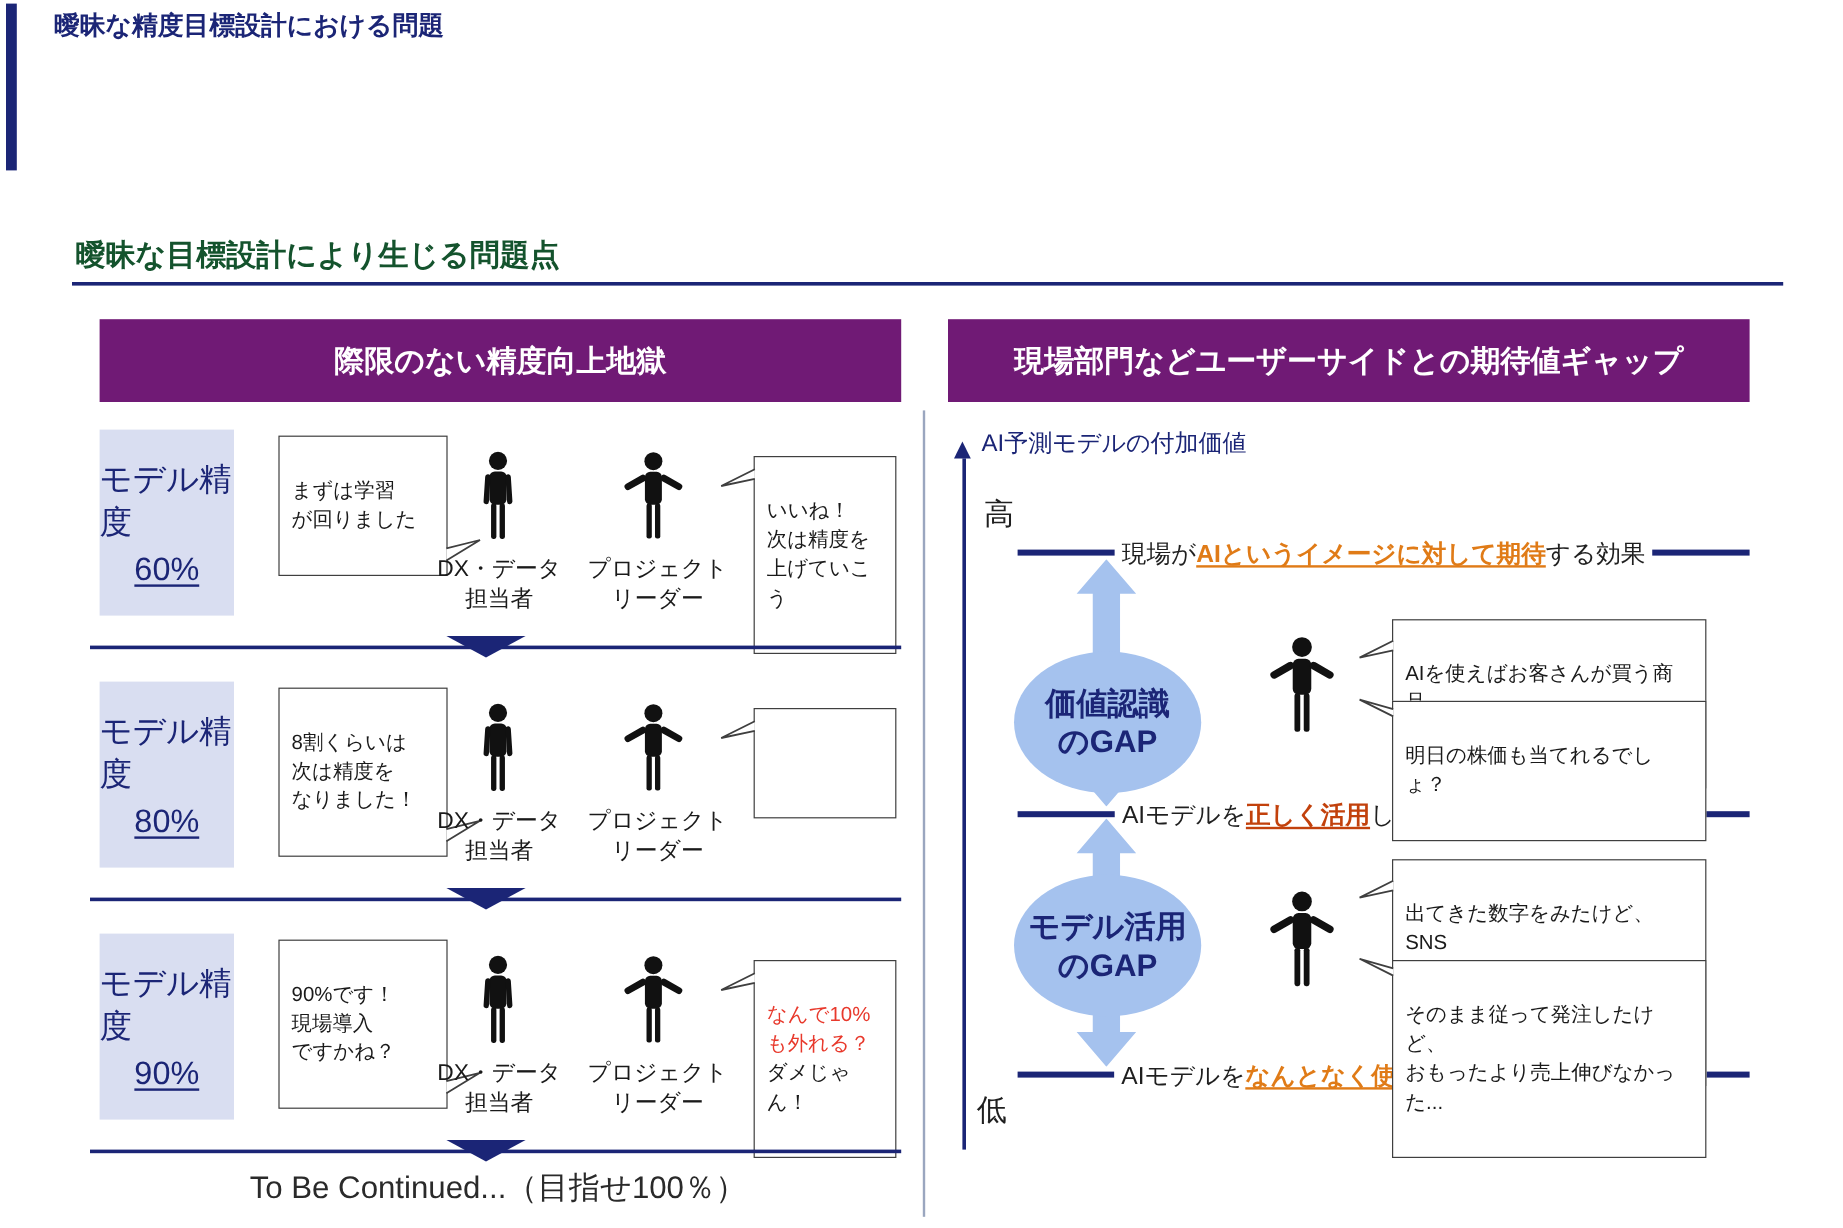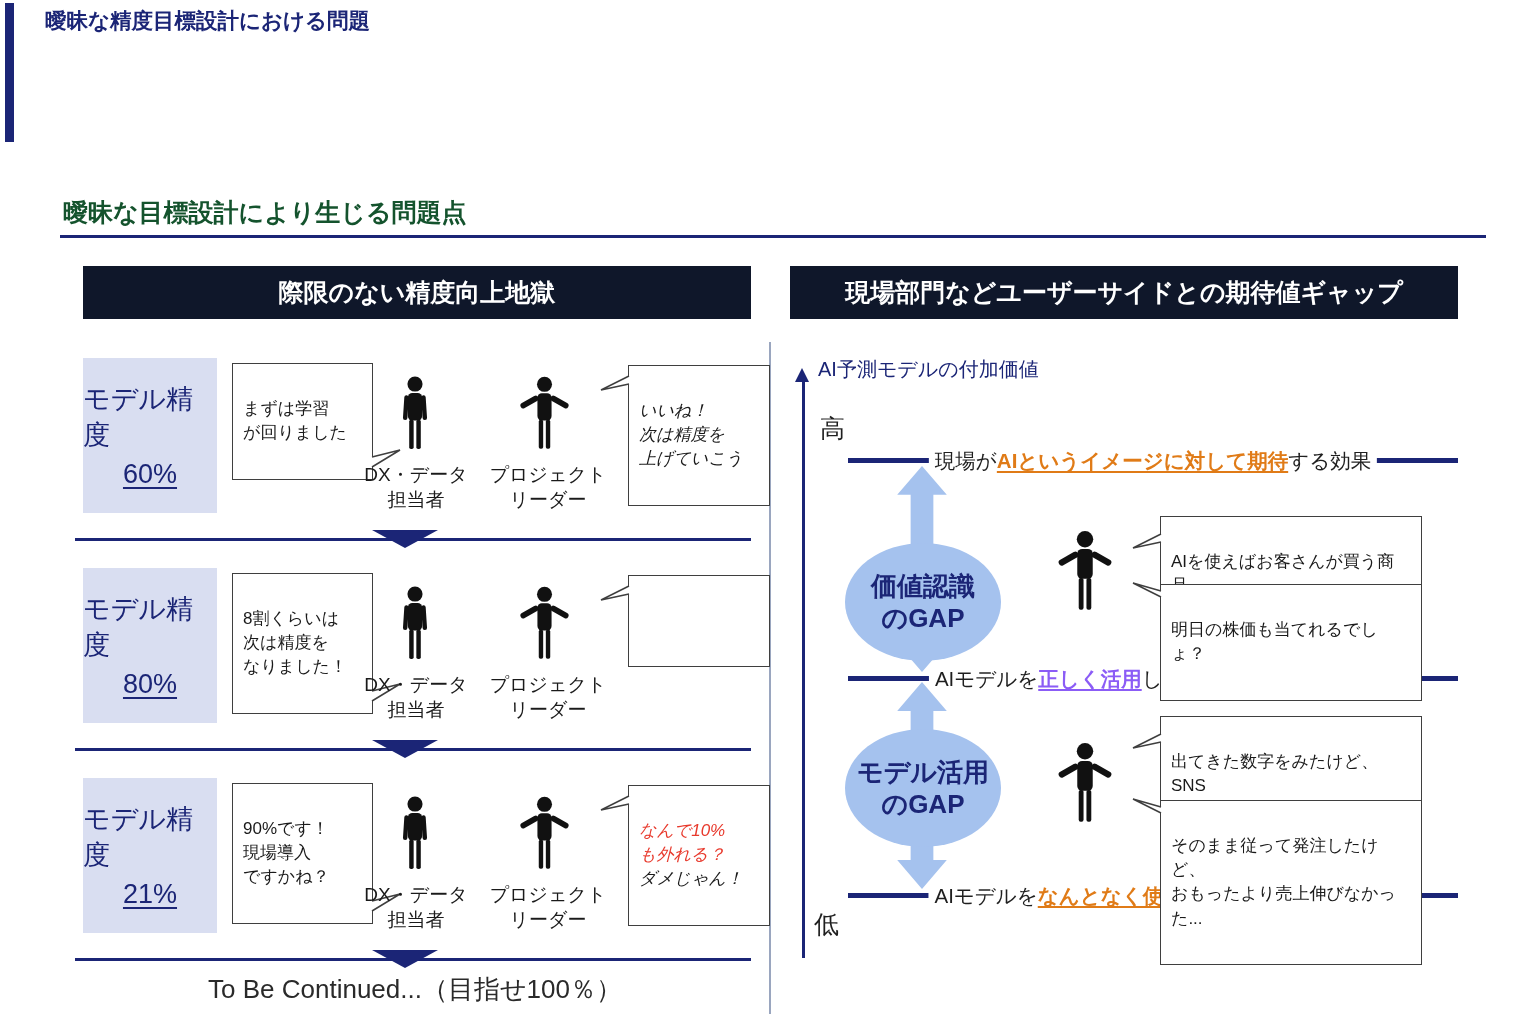--- a/index.html
+++ b/index.html
@@ -8,34 +8,34 @@
     font-family:"Liberation Sans","DejaVu Sans",sans-serif;color:#1f1f1f;
   }
   .abs{position:absolute;}
   
   .kicker-bar{left:5px;top:3px;width:9px;height:139px;background:#1b2576;}
   .kicker{left:25px;top:6px;font-size:21.5px;font-weight:700;color:#1b2576;margin-left:20px;}
   .title{left:25px;top:46px;font-size:33px;font-weight:700;color:#1b2576;line-height:1.55;}
   .section-title{left:63px;top:196px;font-size:25px;font-weight:700;color:#14532d;}
   .section-underline{left:60px;top:235px;width:1426px;height:3px;background:#1b2576;}
   
-  .panel-header{top:266px;width:668px;height:53px;background:#0f172a;color:#fff;
+  .panel-header{top:266px;width:668px;height:69px;background:#701a75;color:#fff;
     font-size:25px;font-weight:700;display:flex;align-items:center;justify-content:center;}
   .panel-header.lft{left:83px;} .panel-header.rgt{left:790px;}
   .col-divider{left:769px;top:342px;width:2px;height:672px;background:#9aa6bf;}
   
   .acc-row{position:absolute;left:0;width:768px;height:210px;}
-  .acc-box{position:absolute;left:83px;top:0;width:134px;height:155px;background:#d9def1;
+  .acc-box{position:absolute;left:83px;top:0;width:112px;height:155px;background:#d9def1;
     display:flex;flex-direction:column;align-items:center;justify-content:center;gap:6px;
     color:#1b2576;font-size:27px;font-weight:500;}
   .acc-value{text-decoration:underline;text-underline-offset:4px;}
   .bubble{position:absolute;box-sizing:border-box;background:#fff;border:1.5px solid #3f3f3f;
     padding:9px 10px;font-size:17px;line-height:1.42;white-space:pre-line;color:#1a1a1a;}
   .dev-bubble{left:232px;top:5px;width:141px;}
-  .leader-bubble{left:628px;top:7px;width:142px;font-style:italic;}
+  .leader-bubble{left:628px;top:22px;width:119px;}
   .alert{color:#e8392c;}
   .tail{position:absolute;overflow:visible;}
   .tail path{fill:#fff;stroke:#3f3f3f;stroke-width:1.5;}
   .tail-right{right:-29px;bottom:10px;}
   .tail-left{left:-29px;top:8px;}
   .person{position:absolute;}
   .person circle,.person rect{fill:#111;}
   .person line{stroke:#111;}
   .dev-person{left:397px;top:18px;}
   .leader-person{left:518px;top:18px;}
@@ -53,21 +53,21 @@
     border-left:7.5px solid transparent;border-right:7.5px solid transparent;
     border-bottom:14px solid #1b2576;}
   .axis-line{left:802px;top:382px;width:3px;height:576px;background:#1b2576;}
   .axis-extreme{font-size:25px;color:#1f1f1f;}
   .lab-high{left:820px;top:412px;} .lab-low{left:814px;top:908px;}
   .level-line{position:absolute;left:848px;width:610px;height:0;border-top:5px solid #1b2576;}
   .lv1{top:458px;} .lv2{top:676px;} .lv3{top:893px;}
   .level-text{position:absolute;left:50%;top:-2px;transform:translate(-50%,-50%);
     background:#fff;padding:0 6px;white-space:nowrap;font-size:20.5px;color:#1f1f1f;}
   .hl{font-weight:700;text-decoration:underline;text-underline-offset:3px;}
-  .hl-orange{color:#e07b17;} .hl-blue{color:#8b5cf6;}
+  .hl-orange{color:#e07b17;} .hl-blue{color:#c2410c;}
   .gap-arrow{position:absolute;left:891px;width:62px;}
   .gap-arrow polygon{fill:#a5c2ee;}
   .ga1{top:466px;height:206px;} .ga2{top:682px;height:207px;}
   .gap-ellipse{position:absolute;left:845px;width:156px;height:118px;border-radius:50%;
     background:#a5c2ee;display:flex;align-items:center;justify-content:center;text-align:center;
     color:#1b2576;font-size:26px;font-weight:700;line-height:1.25;white-space:pre-line;}
   .ge1{top:543px;} .ge2{top:729px;}
   .user-person{left:1056px;}
   .up1{top:528px;} .up2{top:740px;}
   .user-bubble{left:1160px;width:262px;}
@@ -174,21 +174,21 @@
           <path d="M29,2 L1,16 L29,10"></path>
         </svg>
     </div>
     <div class="row-sep"></div>
     <div class="row-arrow"></div>
   </div>
 
   <div class="acc-row" style="top:778px">
     <div class="acc-box">
       <div>モデル精度</div>
-      <div class="acc-value">21%</div>
+      <div class="acc-value">90%</div>
     </div>
     <div class="bubble dev-bubble">
       <span>90%です！
 現場導入
 ですかね？</span>
       <svg class="tail tail-right" width="30" height="20">
           <path d="M1,8 L29,1 L1,18"></path>
         </svg>
     </div>
     <svg class="person dev-person" width="36" height="82" viewBox="0 0 40 92">

